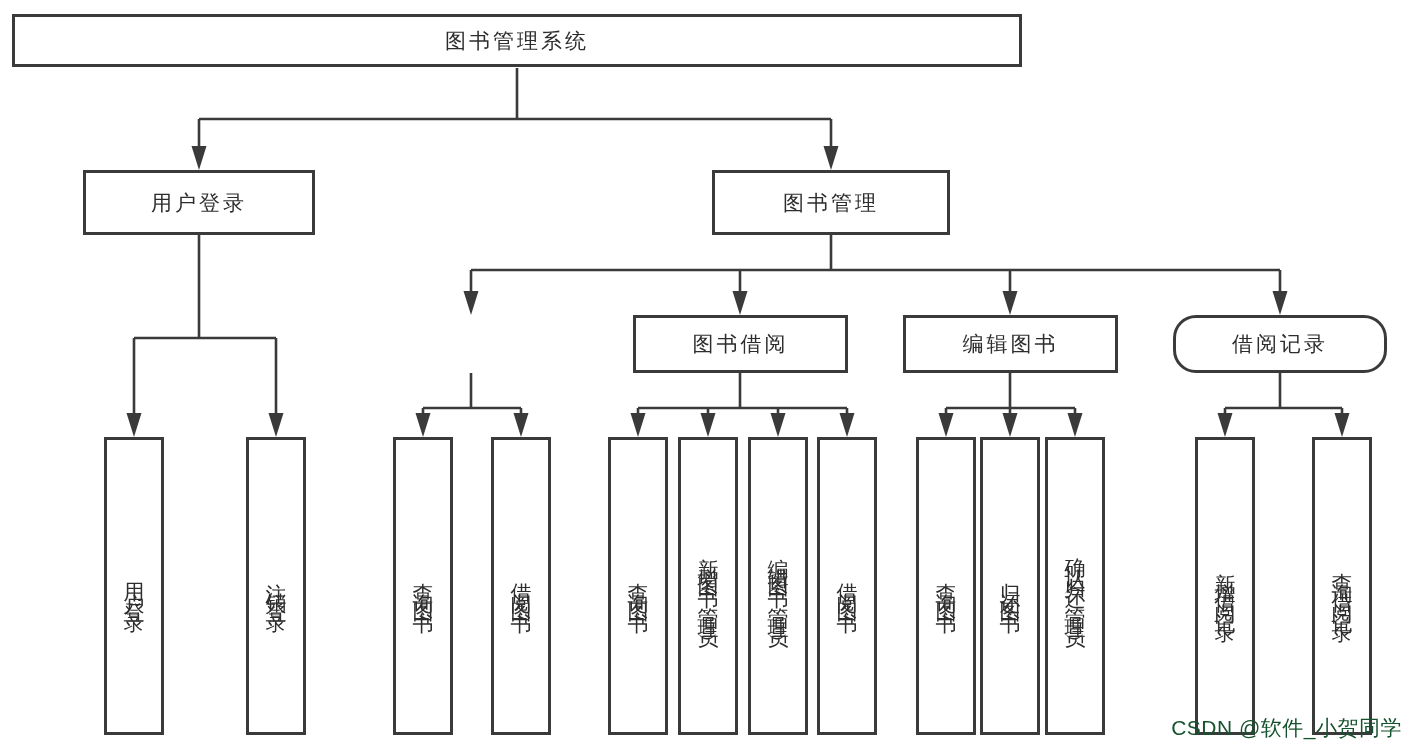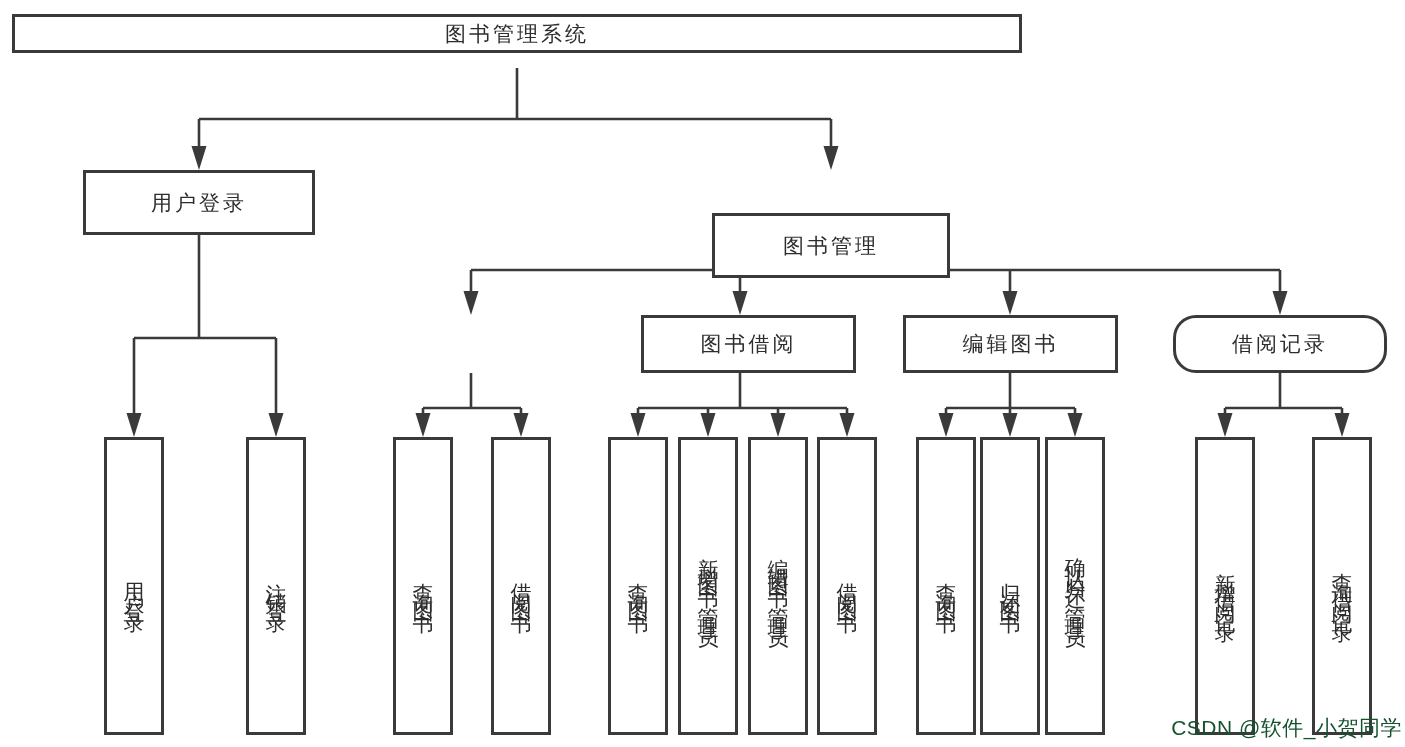--- a/index.html
+++ b/index.html
@@ -103,26 +103,26 @@
       <polygon class="arrowhead" points="1002.5,413 1017.5,413 1010,437"></polygon>
       <polygon class="arrowhead" points="1067.5,413 1082.5,413 1075,437"></polygon>
     </g>
     <g>
       <path class="edge-path" d="M1280 373 V408 M1225 408 H1342 M1225 408 V417 M1342 408 V417"></path>
       <polygon class="arrowhead" points="1217.5,413 1232.5,413 1225,437"></polygon>
       <polygon class="arrowhead" points="1334.5,413 1349.5,413 1342,437"></polygon>
     </g>
   </svg>
 
-  <div class="hbox" style="left:12px; top:14px; width:1010px; height:39px;">图书管理系统</div>
+  <div class="hbox" style="left:12px; top:14px; width:1010px; height:53px;">图书管理系统</div>
 
   <div class="hbox" style="left:83px; top:170px; width:232px; height:65px;">用户登录</div>
-  <div class="hbox" style="left:712px; top:170px; width:238px; height:65px;margin-top:43px;">图书管理</div>
+  <div class="hbox" style="left:712px; top:170px; width:238px; height:65px;">图书管理</div>
 
-  <div class="hbox" style="left:633px; top:315px; width:215px; height:58px;margin-left:8px;">图书借阅</div>
+  <div class="hbox" style="left:633px; top:315px; width:215px; height:58px;">图书借阅</div>
   <div class="hbox" style="left:903px; top:315px; width:215px; height:58px;">编辑图书</div>
   <div class="hbox" style="left:1173px; top:315px; width:214px; height:58px;border-radius:23px;">借阅记录</div>
 
   <div class="leaf" style="left:104px;">用户登录</div>
   <div class="leaf" style="left:246px;">注销登录</div>
 
   <div class="leaf" style="left:393px;">查询图书</div>
   <div class="leaf" style="left:491px;">借阅图书</div>
 
   <div class="leaf" style="left:608px;">查询图书</div>

